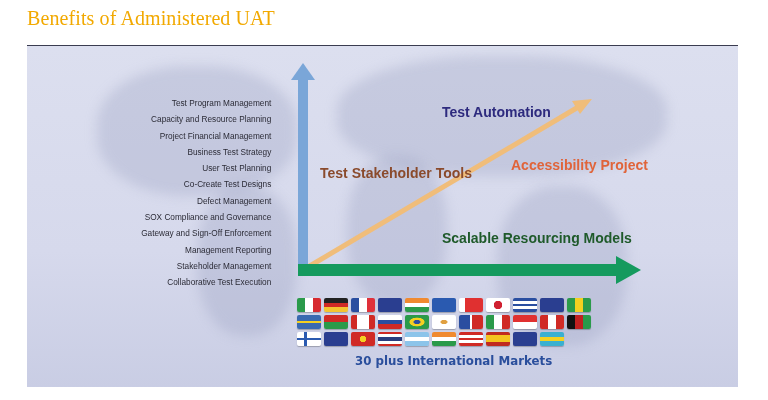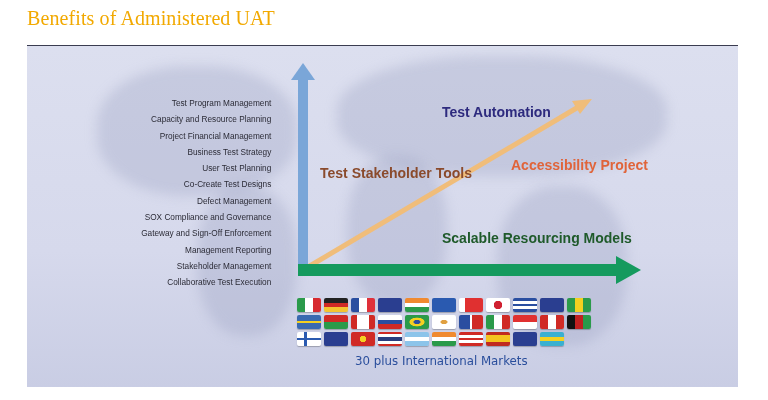--- a/index.html
+++ b/index.html
@@ -30,21 +30,21 @@
     position: absolute; font-family: Liberation Sans, sans-serif; font-weight: bold;
     font-size: 14px; white-space: nowrap;
   }
   .flags { position: absolute; left: 270px; top: 252px; }
   .flag {
     position: absolute; width: 24px; height: 14px; border-radius: 2px; overflow: hidden;
     box-shadow: 0 1px 1px rgba(0,0,0,0.25);
   }
   .markets {
     position: absolute; left: 328px; top: 308px; font-family: "DejaVu Sans", sans-serif;
-    font-weight: normal; font-size: 11.8px; color: #2a4e9c;
+    font-weight: bold; font-size: 11.8px; color: #2a4e9c;
   }
 </style>
 </head>
 <body>
 
 <div class="title">Benefits of Administered UAT</div>
 
 <div class="panel">
 
   <div class="map-blob" style="left:70px;top:20px;width:200px;height:130px;"></div>

